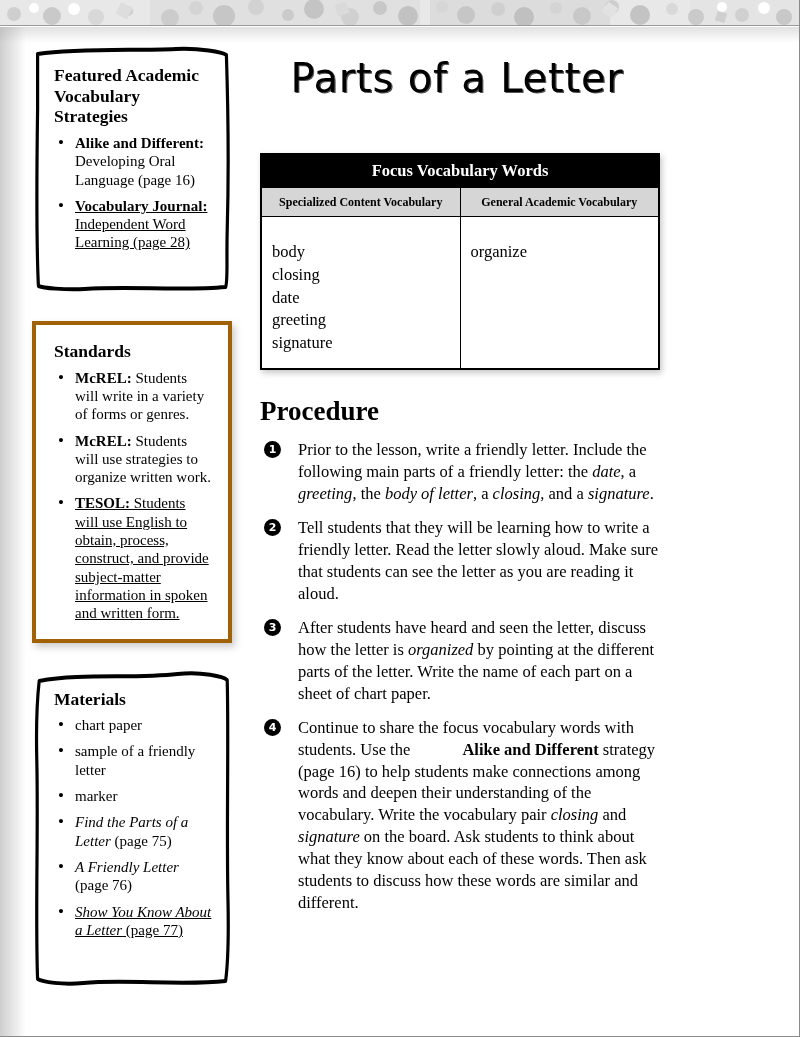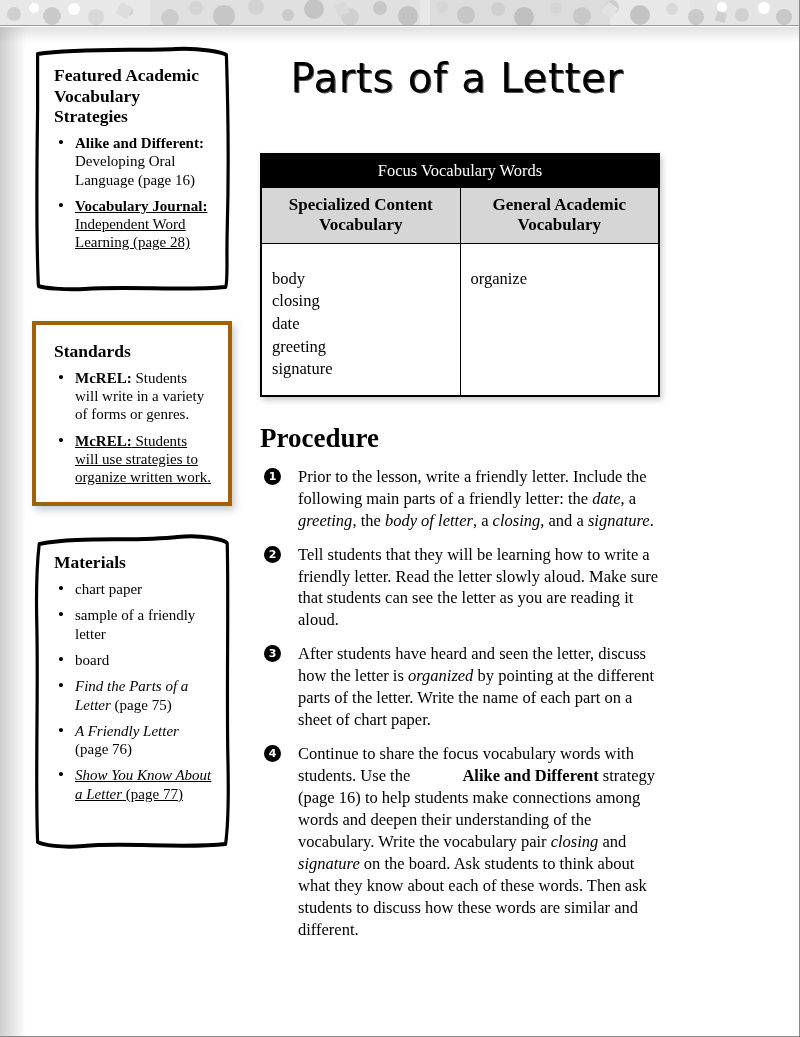--- a/index.html
+++ b/index.html
@@ -132,30 +132,30 @@
   .vocab-table {
     width: 400px;
     margin: 52px 0 0 0;
     border-collapse: collapse;
     border: 2px solid #000;
     box-shadow: 2px 3px 6px rgba(130,130,130,0.45);
   }
   .vocab-table .t-banner {
     background: #000;
     color: #fff;
-    font-weight: normal;
+    font-weight: bold;
     font-size: 16.5px;
     text-align: center;
     padding: 6px 4px;
   }
   .vocab-table th.t-head {
     background: #d6d6d6;
     color: #000;
     font-weight: bold;
-    font-size: 17px;
+    font-size: 12px;
     text-align: center;
     padding: 7px 8px;
     border: 1px solid #000;
     line-height: 1.2;
     width: 50%;
   }
   .vocab-table td.t-cell {
     background: #fff;
     vertical-align: top;
     padding: 24px 10px 14px 10px;
@@ -270,34 +270,37 @@
       <div class="sbox sbox-plain">
         <div class="sbox-inner">
           <div class="sbox-title">Standards</div>
           <ul>
             <li>
               <span class="lead">McREL:</span><span> Students will write in a variety of forms or genres.</span>
             </li>
             <li>
               <span class="lead">McREL:</span><span> Students will use strategies to organize written work.</span>
             </li>
+            <li>
+              <span class="lead">TESOL:</span><span> Students will use English to obtain, process, construct, and provide subject-matter information in spoken and written form.</span>
+            </li>
           </ul>
         </div>
       </div>
 
       <div class="sbox sbox-wavy" style="height:320px;">
         <svg class="wave-frame" viewBox="0 0 250 320" preserveAspectRatio="none">
           <path d="M9,12 C62,4 128,10 182,5 C212,2 240,8 244,11 C246,70 243,160 245,232 C246,272 244,300 242,312 C188,317 118,310 64,314 C38,316 13,313 7,310 C4,248 8,160 6,92 C5,58 7,26 9,12 Z" fill="#ffffff" stroke="#000000" stroke-width="4" stroke-linejoin="round"></path>
         </svg>
         <div class="sbox-inner">
           <div class="sbox-title">Materials</div>
           <ul>
             <li><span>chart paper</span></li>
             <li><span>sample of a friendly letter</span></li>
-            <li><span>board</span></li>
+            <li><span>marker</span></li>
             <li>
               <span class="ital">Find the Parts of a Letter</span><span> (page 75)</span>
             </li>
             <li>
               <span class="ital">A Friendly Letter</span><span> (page 76)</span>
             </li>
             <li>
               <span class="ital">Show You Know About a Letter</span><span> (page 77)</span>
             </li>
           </ul>

